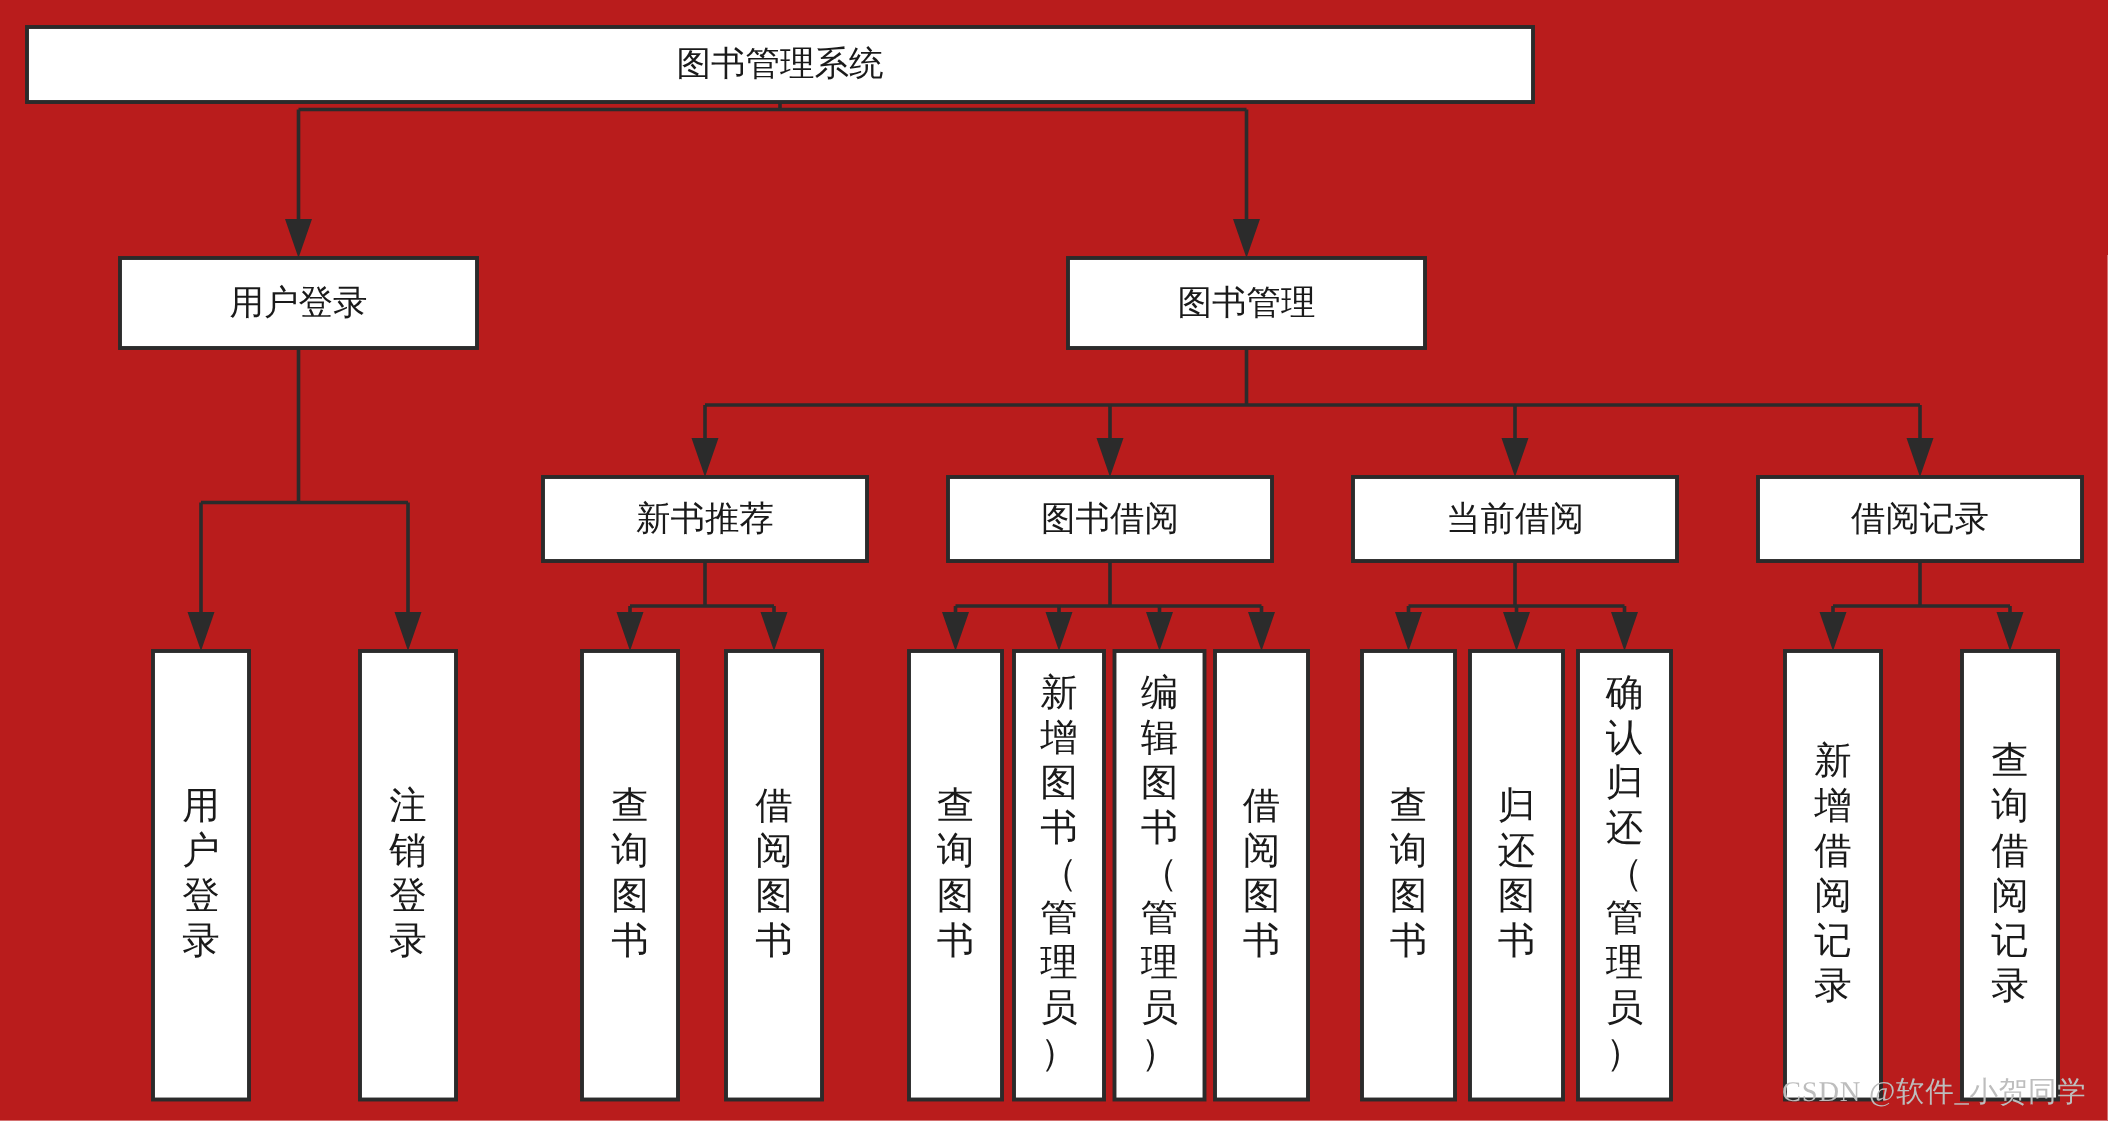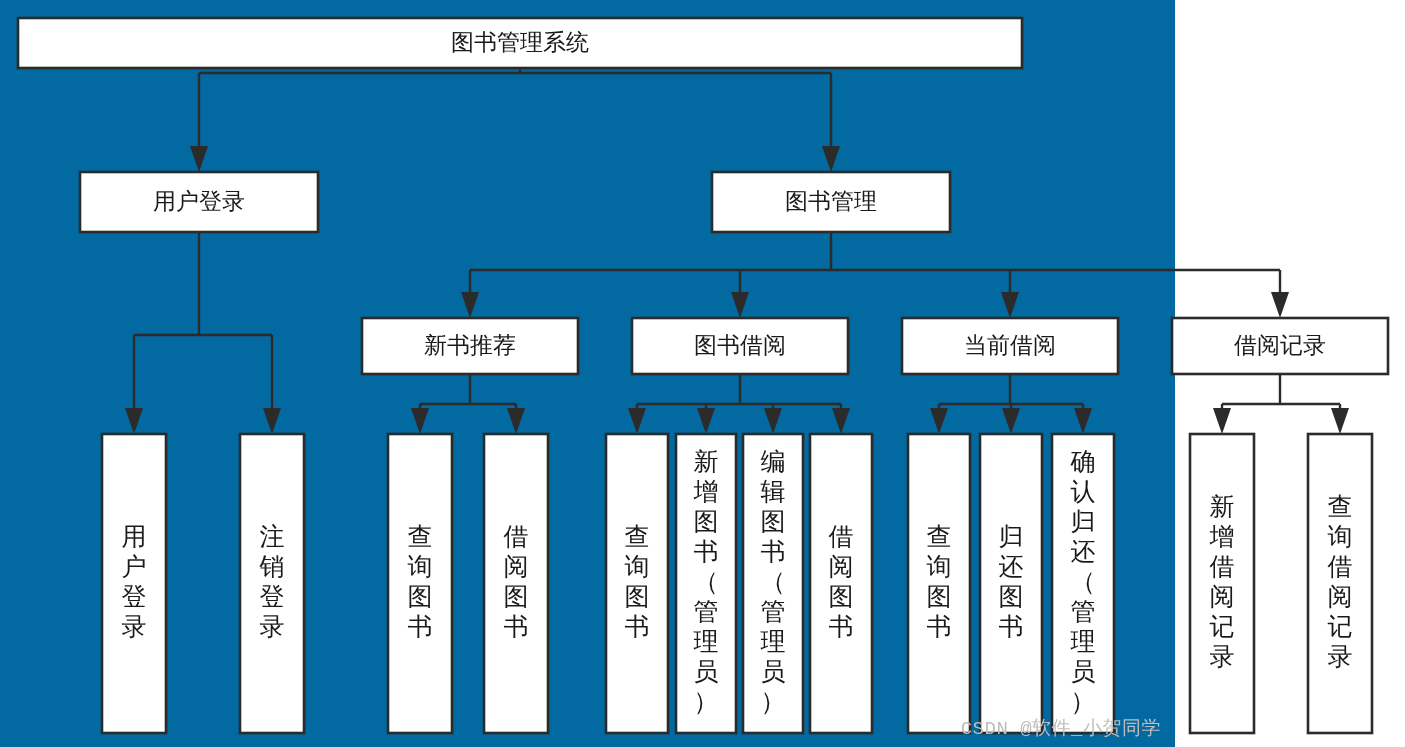--- a/index.html
+++ b/index.html
@@ -9,23 +9,23 @@
   }
   body {
     width: 1405px;
     height: 747px;
     font-family: "Liberation Sans", "DejaVu Sans", sans-serif;
     overflow: hidden;
     position: relative;
   }
   #diagram-root {
     position: relative;
-    width: 1175px;
+    width: 1405px;
     height: 747px;
-    background: #0369a1;
+    background: #b91c1c;
   }
   svg.diagram-canvas {
     position: absolute;
     top: 0;
     left: 0;
     width: 1405px;
     height: 747px;
   }
   .node-box {
     fill: #ffffff;
@@ -52,21 +52,21 @@
   .node-label-vert {
     font-family: "Liberation Sans", "DejaVu Sans", sans-serif;
     fill: #1a1a1a;
     font-size: 25px;
     text-anchor: middle;
   }
   .watermark-text {
     position: absolute;
     right: 14px;
     bottom: 6px;
-    font-family: Liberation Mono, monospace;
+    font-family: Liberation Serif, serif;
     font-size: 19px;
     color: #bdbdbd;
     letter-spacing: 0.5px;
     white-space: nowrap;
     pointer-events: none;
     user-select: none;
   }
 </style>
 </head>
 <body>

